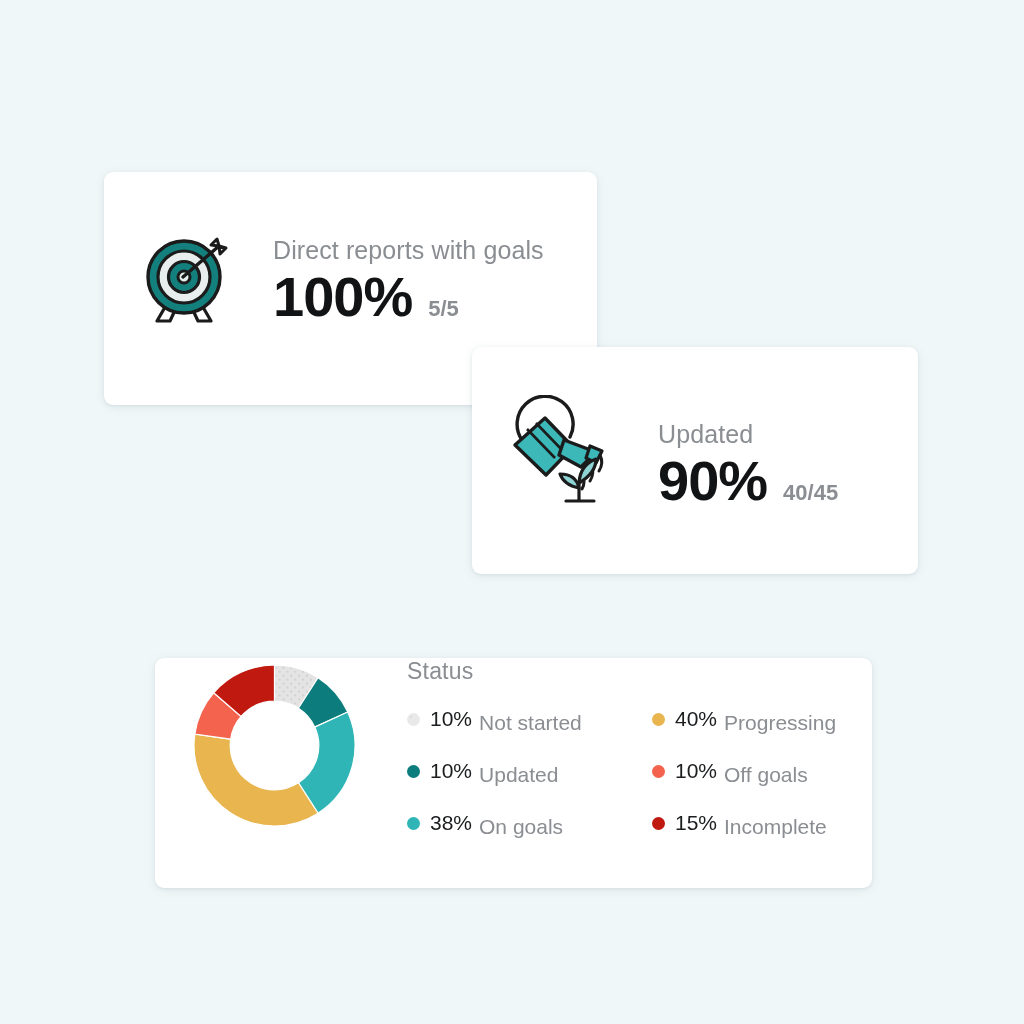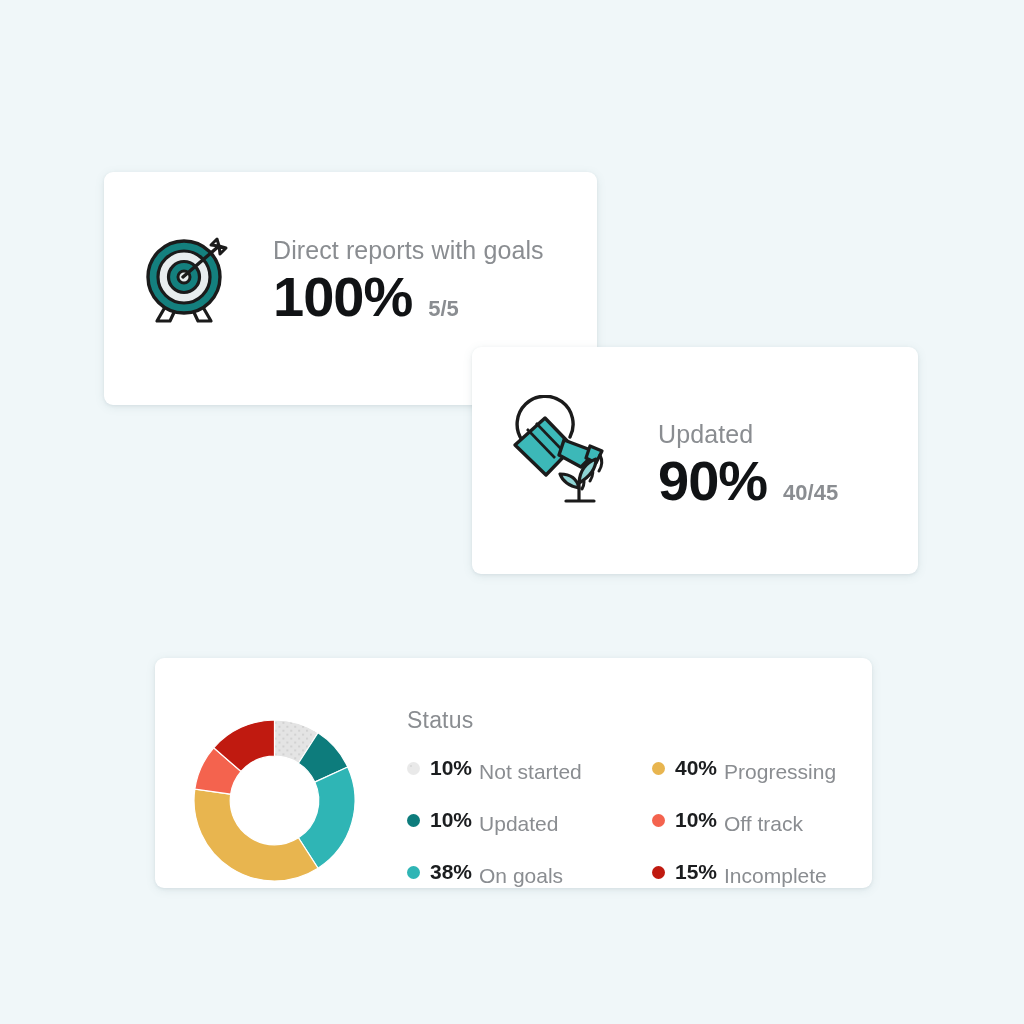--- a/index.html
+++ b/index.html
@@ -52,21 +52,21 @@
     margin-left:16px;
     white-space:nowrap;
     font-weight:bold;
   }
 
   
   #status-body {
     position:absolute;
     left:0; top:0; width:100%; height:100%;
     display:flex;
-    align-items:flex-end;
+    align-items:flex-start;
   }
   #donut-wrap {
     position:relative;
     width:175px; height:175px;
     margin-left:32px;
     flex:0 0 auto;
   }
   #legend-wrap { margin-left:45px; flex:1 1 auto; }
   .legend-title {
     font-size:23px;
@@ -85,21 +85,21 @@
     white-space:nowrap;
   }
   .legend-dot {
     width:13px; height:13px;
     border-radius:50%;
     flex:0 0 auto;
     margin-right:10px;
   }
   .legend-pct {
     font-size:21px;
-    font-weight:bold;
+    font-weight:normal;
     color:#1b1d1f;
     margin-right:7px;
   }
   .legend-name {
     font-size:21px;
     color:#8a8d91;
     margin-top:8px;
   }
 </style>
 </head>
@@ -205,21 +205,21 @@
               <span class="legend-name">Progressing</span>
             </div>
             <div class="legend-item">
               <span class="legend-dot" style="background: rgb(13, 124, 124);"></span>
               <span class="legend-pct">10%</span>
               <span class="legend-name">Updated</span>
             </div>
             <div class="legend-item">
               <span class="legend-dot" style="background: rgb(244, 99, 78);"></span>
               <span class="legend-pct">10%</span>
-              <span class="legend-name">Off track</span>
+              <span class="legend-name">Off goals</span>
             </div>
             <div class="legend-item">
               <span class="legend-dot" style="background: rgb(47, 181, 181);"></span>
               <span class="legend-pct">38%</span>
               <span class="legend-name">On goals</span>
             </div>
             <div class="legend-item">
               <span class="legend-dot" style="background: rgb(192, 26, 16);"></span>
               <span class="legend-pct">15%</span>
               <span class="legend-name">Incomplete</span>

